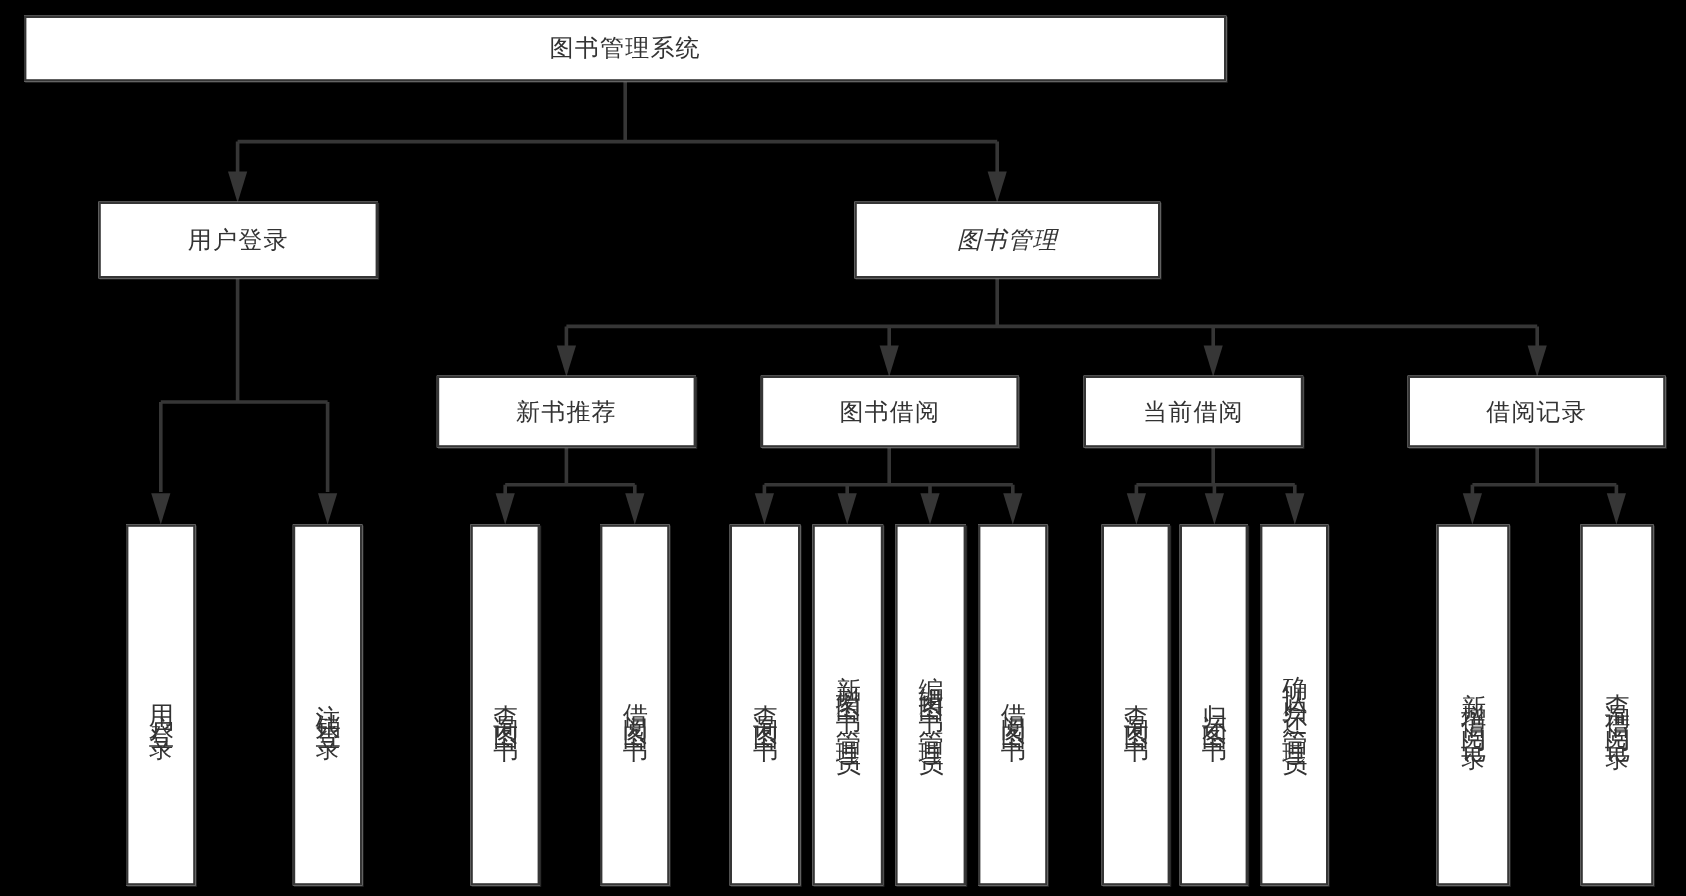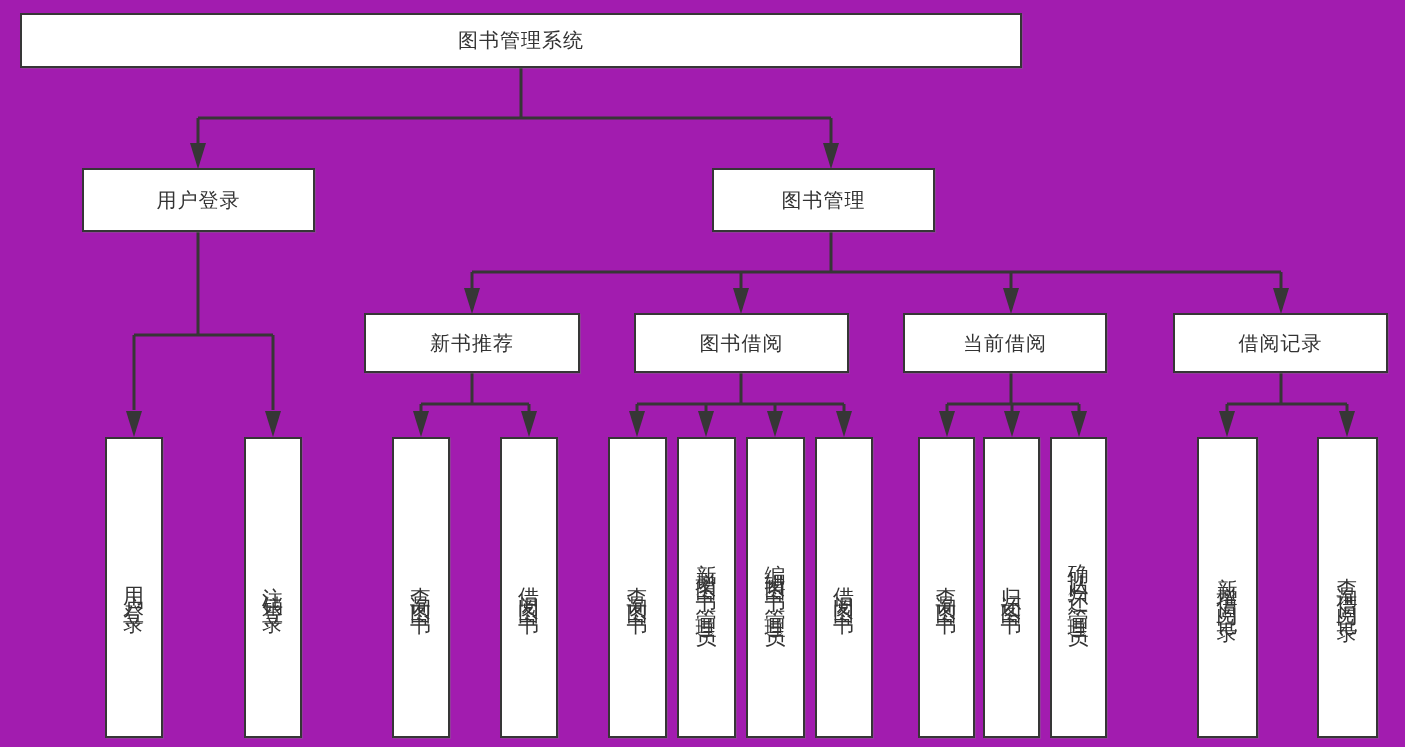--- a/index.html
+++ b/index.html
@@ -5,21 +5,21 @@
   html, body {
     margin: 0;
     padding: 0;
     background: #ffffff;
     font-family: "Liberation Sans", "DejaVu Sans", sans-serif;
   }
   #canvas {
     position: relative;
     width: 1405px;
     height: 747px;
-    background: #a21caf;
+    background: #000000;
     overflow: hidden;
   }
   #wires {
     position: absolute;
     left: 0; top: 0;
     width: 1405px; height: 747px;
     z-index: 1;
   }
   .node {
     position: absolute;
@@ -100,31 +100,31 @@
     </g>
   </svg>
 
   <div class="node hnode" style="left:20px; top:13px; width:1002px; height:55px;">
     <span>图书管理系统</span>
   </div>
 
   <div class="node hnode" style="left:82px; top:168px; width:233px; height:64px;">
     <span>用户登录</span>
   </div>
-  <div class="node hnode" style="left:712px; top:168px; width:223px; height:64px;">
+  <div class="node hnode" style="left:712px; top:168px; width:255px; height:64px;font-style:italic;">
     <span>图书管理</span>
   </div>
 
   <div class="node hnode" style="left:634px; top:313px; width:215px; height:60px;">
     <span>图书借阅</span>
   </div>
   <div class="node hnode" style="left:364px; top:313px; width:216px; height:60px;">
     <span>新书推荐</span>
   </div>
-  <div class="node hnode" style="left:903px; top:313px; width:204px; height:60px;">
+  <div class="node hnode" style="left:903px; top:313px; width:183px; height:60px;">
     <span>当前借阅</span>
   </div>
   <div class="node hnode" style="left:1173px; top:313px; width:215px; height:60px;">
     <span>借阅记录</span>
   </div>
 
   <div class="node leaf" style="left:105px; top:437px; width:58px; height:301px;">
     <span class="vtext">用户登录</span>
   </div>
   <div class="node leaf" style="left:244px; top:437px; width:58px; height:301px;">

